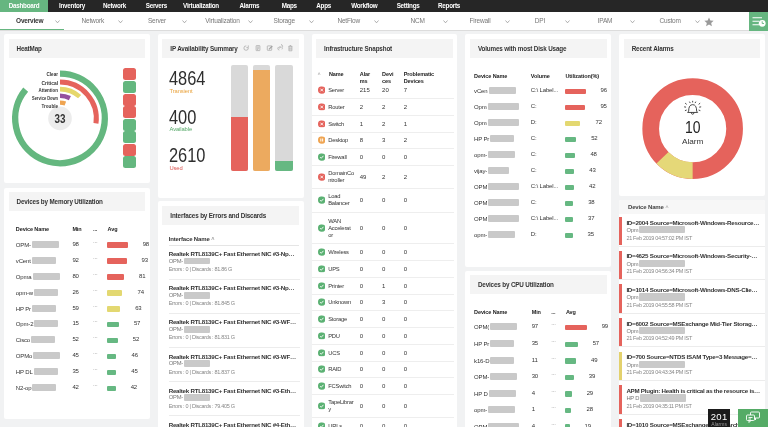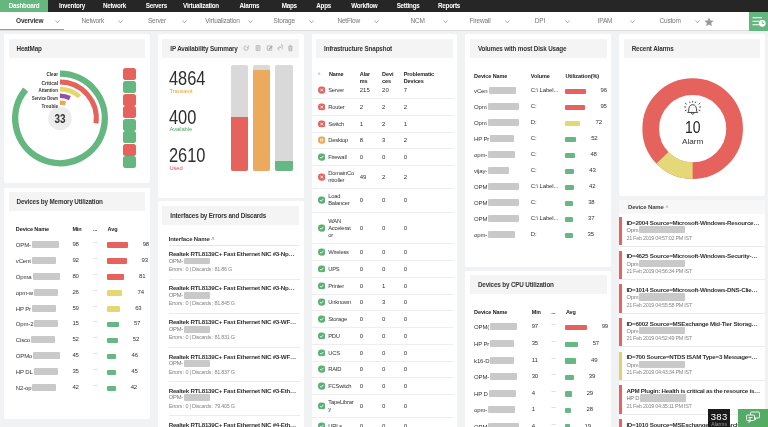--- a/index.html
+++ b/index.html
@@ -688,21 +688,21 @@
     </div>
 <div style="position:absolute;left:0;right:0;top:215.3px;height:33.65px;border-bottom:0.5px solid #ececec">
 <div style="position:absolute;left:0;top:4.1px;width:2.4px;height:28.3px;background:#e5635c"></div>
 <div class="l1" style="position:absolute;left:7.2px;top:5.9px;width:134px">ID=1010 Source=MSExchangeFastSearch Type=e=...</div>
 
 </div>
 
 </div>
 
 <div style="position:absolute;left:708.3px;top:408.9px;width:21.7px;height:18.1px;background:#1b1b1b;text-align:center;z-index:9">
-<div style="font-size:9.5px;color:#fff;margin-top:2px;letter-spacing:0.3px">383</div>
+<div style="font-size:9.5px;color:#fff;margin-top:2px;letter-spacing:0.3px">201</div>
 <div style="font-size:5px;color:#999;margin-top:-0.5px">Alarms</div>
 </div>
 <div style="position:absolute;left:738.2px;top:408.9px;width:29.4px;height:18.1px;background:#55ab66;z-index:9">
 <svg style="position:absolute;left:7px;top:2.5px" width="16" height="13" viewBox="0 0 16 13" fill="none" stroke="#fff" stroke-width="0.9">
 <rect x="5.5" y="1" width="9" height="6" rx="1"></rect>
 <path d="M10.5 7 L10.5 9 L8.5 7"></path>
 <rect x="1.5" y="4" width="8" height="5.5" rx="1" fill="#55ab66"></rect>
 <path d="M4 9.5 L4 11.5 L6 9.5"></path>
 <path d="M3.5 6.5 H7.5 M3.5 8 H6"></path>
 </svg>

